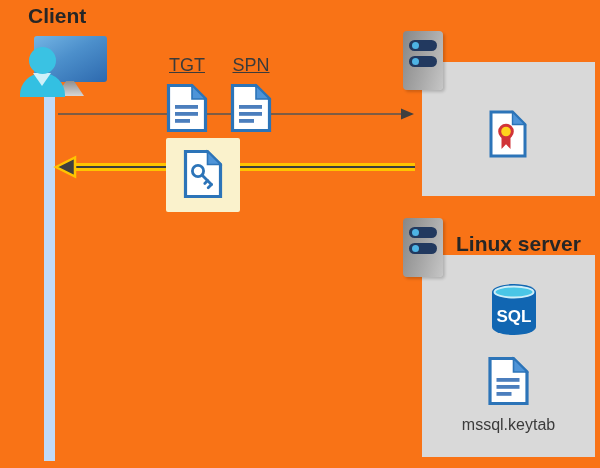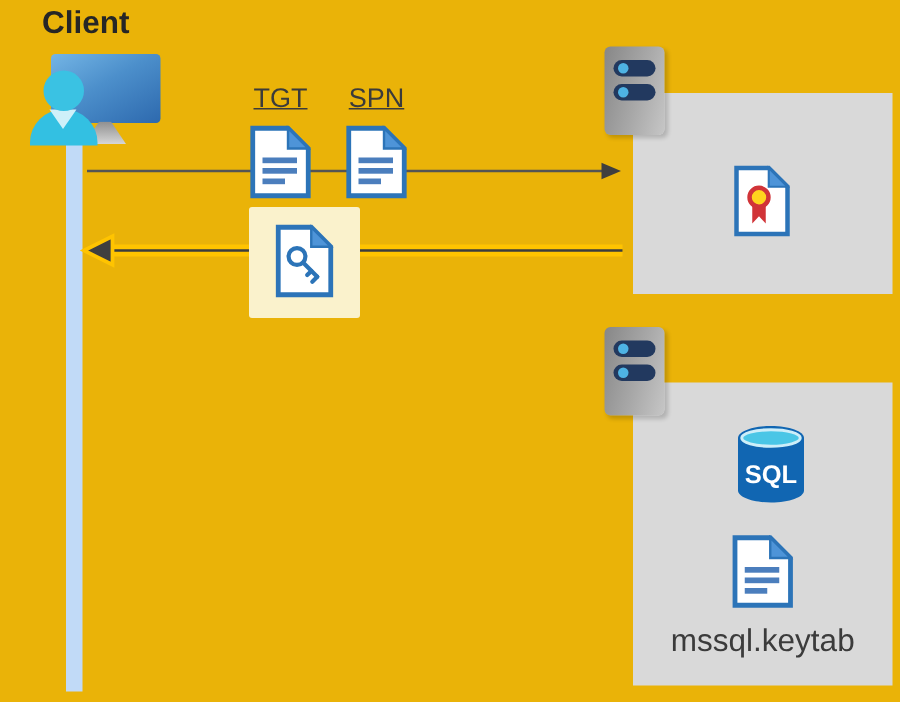--- a/index.html
+++ b/index.html
@@ -1,17 +1,17 @@
 <!DOCTYPE html>
 <html><head>
 <meta charset="utf-8">
 <style>
   html,body{margin:0;padding:0;background:#ffffff;}
   .canvas{
-    position:relative;width:600px;height:468px;background:#eab308;overflow:hidden;
+    position:relative;width:600px;height:468px;background:#f97316;overflow:hidden;
     font-family:"Liberation Sans", sans-serif;
   }
   .abs{position:absolute;}
   .title{font-weight:bold;color:#262626;font-size:21px;line-height:26px;}
   .small-label{color:#3B3B3B;font-size:18px;}
   
   .monitor{
     left:34px;top:36px;width:73px;height:46px;border-radius:3px;
     background:linear-gradient(150deg,#74B5E5 0%,#4C8FCB 45%,#2D69AE 100%);
   }
@@ -37,21 +37,21 @@
   
   .server{
     width:40px;height:59px;border-radius:4px;
     background:linear-gradient(105deg,#878787 0%,#A8A8A8 55%,#C6C6C6 100%);
     box-shadow:2px 2px 3px rgba(0,0,0,0.18);
   }
   .server .slot{position:absolute;left:6px;width:28px;height:11px;border-radius:5.5px;background:#22395F;}
   .server .slot .dot{position:absolute;left:3px;top:2px;width:7px;height:7px;border-radius:50%;background:#4EB3E4;}
   .slot1{top:9px;} .slot2{top:25px;}
   .icon-svg{display:block;}
-  .keytab-label{left:422px;top:416px;width:173px;text-align:center;color:#3B3B3B;font-size:21px;}
+  .keytab-label{left:422px;top:416px;width:173px;text-align:center;color:#3B3B3B;font-size:16px;}
   .ticket-label{width:42px;text-align:center;text-decoration:underline;}
 </style>
 </head>
 <body>
 
 <div class="canvas">
 
   <div class="abs timeline"></div>
 
   <div class="abs zone dc-zone"></div>
@@ -134,20 +134,21 @@
   </span>
 
   <div class="abs server" style="left:403px;top:218px;">
     <div class="slot slot1">
         <div class="dot"></div>
       </div>
     <div class="slot slot2">
         <div class="dot"></div>
       </div>
   </div>
+  <div class="abs title" style="left:456px;top:231px;white-space:nowrap;">Linux server</div>
 
   <span class="abs" style="left:490px;top:283px;">
     <svg class="icon-svg" width="48" height="53" viewBox="0 0 48 53">
       <path d="M2 9 C2 4.6 11.8 1 24 1 C36.2 1 46 4.6 46 9 V44 C46 48.4 36.2 52 24 52 C11.8 52 2 48.4 2 44 Z" fill="#1166B2"></path>
       <ellipse cx="24" cy="9" rx="19.5" ry="5.5" fill="#4AC6E6" stroke="#CDEEF9" stroke-width="2"></ellipse>
       <text x="24" y="39" text-anchor="middle" font-family="Liberation Sans, sans-serif" font-size="17" font-weight="bold" fill="#FFFFFF">SQL</text>
     </svg>
   </span>
 
   <span class="abs" style="left:487px;top:356px;">

